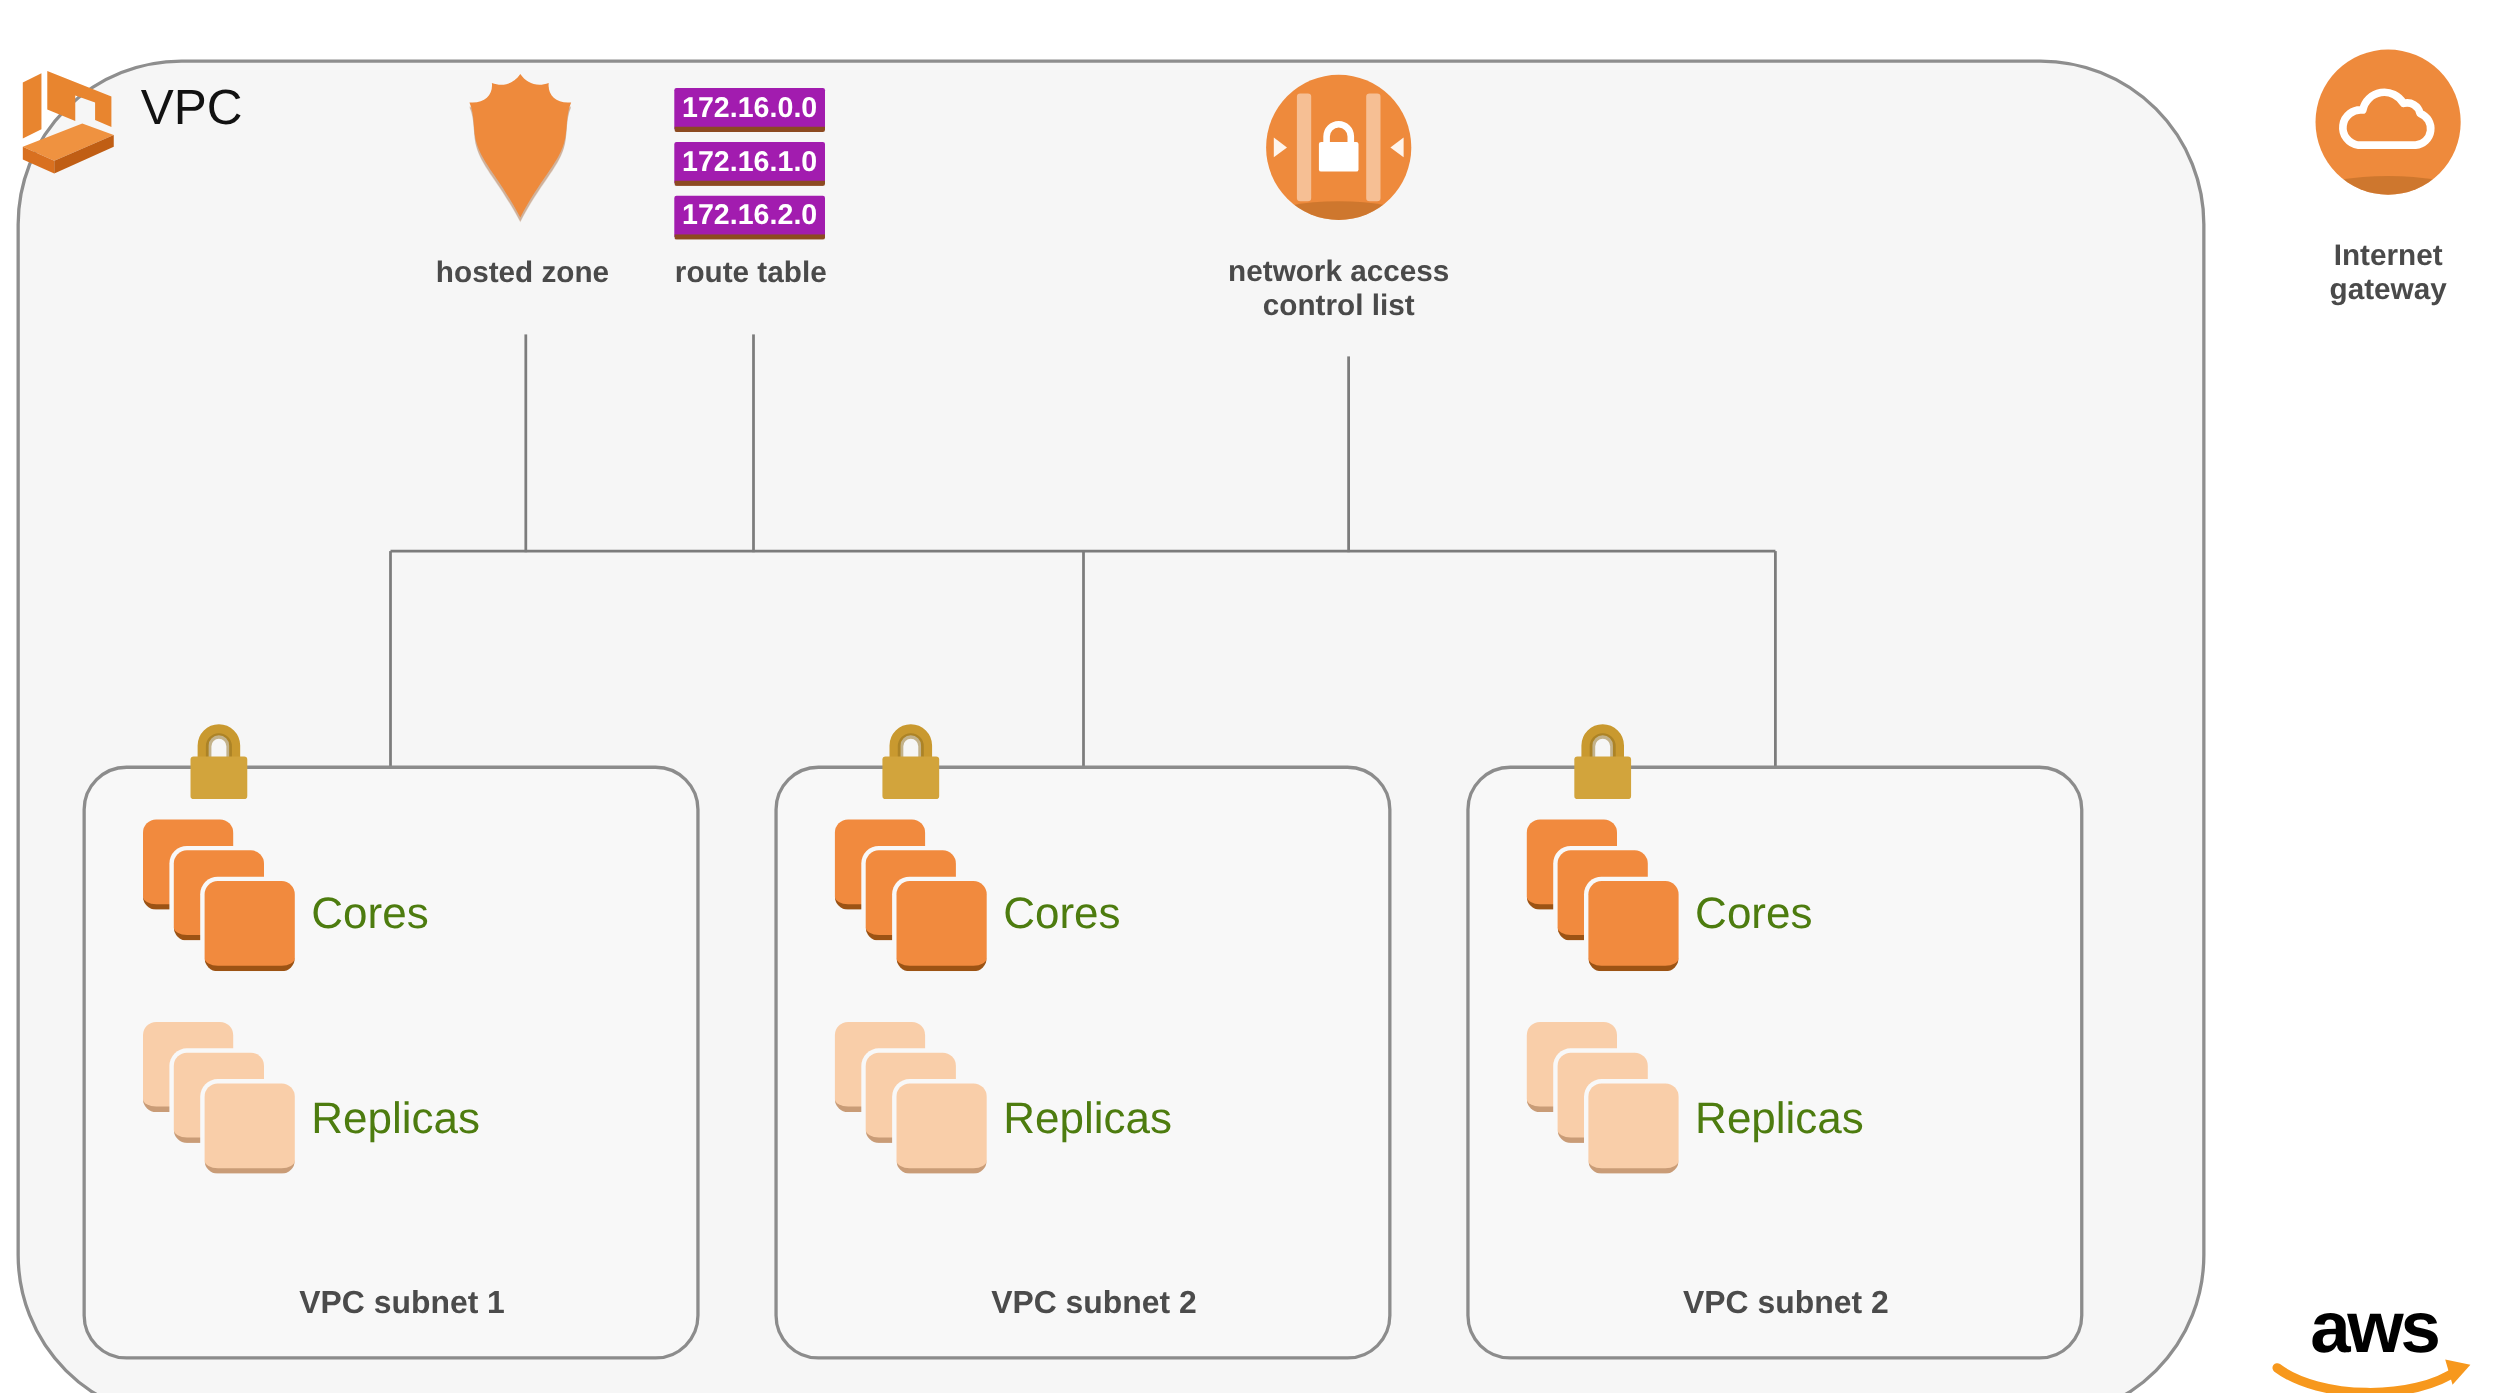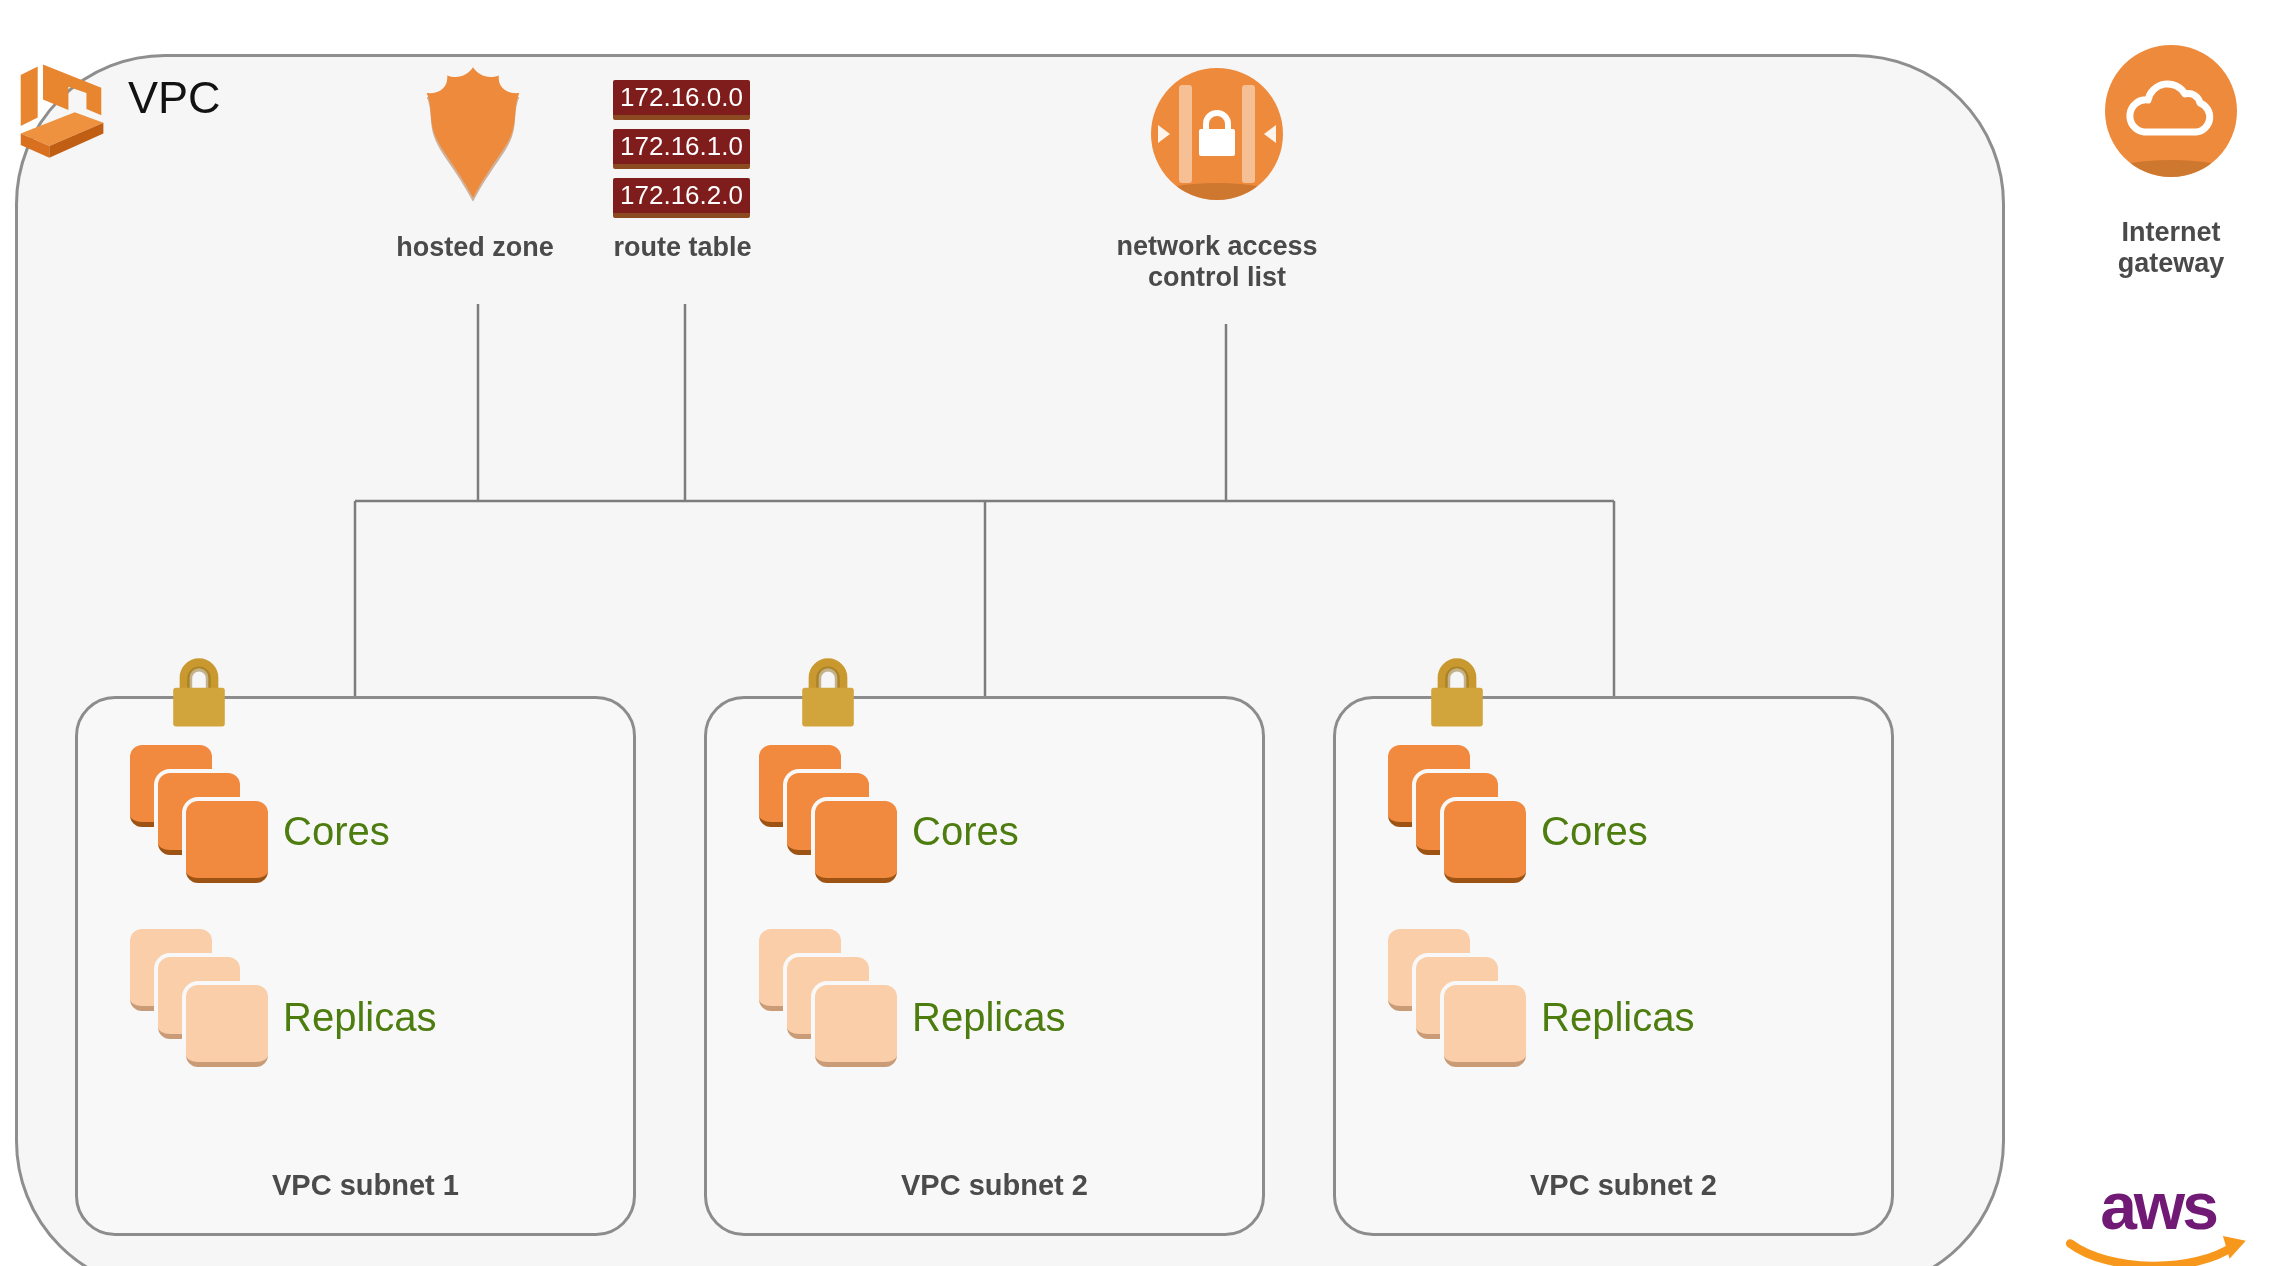--- a/index.html
+++ b/index.html
@@ -26,23 +26,23 @@
   .shield-icon{position:absolute;left:405px;top:26px;width:136px;height:152px;
     filter:drop-shadow(0 4px 0 rgba(150,75,20,.40));}
   .icon-label{position:absolute;font-weight:bold;font-size:27px;line-height:31px;
     color:#4A4A4A;text-align:center;}
   .hosted-zone-label{left:355px;top:196px;width:240px;}
   .route-table-label{left:575px;top:196px;width:215px;}
   .nacl-label{left:1082px;top:195px;width:270px;}
   .igw-label{left:2086px;top:181px;width:170px;}
   .route-bars{position:absolute;left:613px;top:44px;}
   .route-bar{
-    width:137px;height:35px;margin-bottom:9px;background:#7f1d1d;
+    width:137px;height:35px;margin-bottom:9px;background:#a21caf;
     border-bottom:5px solid #8C4A21;border-radius:2px;
-    color:#ffffff;font-weight:normal;font-size:26px;line-height:35px;text-align:center;
+    color:#ffffff;font-weight:bold;font-size:26px;line-height:35px;text-align:center;
   }
   .nacl-icon{position:absolute;left:1150px;top:31px;width:134px;height:134px;}
   .igw-icon{position:absolute;left:2104px;top:8px;width:134px;height:134px;}
   
   .lock-icon{position:absolute;left:85px;top:-50px;width:72px;height:86px;}
   .stack{position:absolute;width:140px;height:140px;}
   .stack .sq{position:absolute;width:82px;height:82px;border-radius:12px;box-sizing:border-box;}
   .stack .sq:nth-child(1){left:0;top:0;}
   .stack .sq:nth-child(2){left:28px;top:28px;}
   .stack .sq:nth-child(3){left:56px;top:56px;}
@@ -52,21 +52,21 @@
   .replicas-stack .sq{background:#F9CEA9;border-bottom:5px solid #C99C77;box-shadow:0 0 0 4px #F8F8F8;}
   .unit-label{position:absolute;left:205px;font-size:40px;color:#4d7c0f;}
   .cores-label{top:110px;}
   .replicas-label{top:296px;}
   .subnet-name{
     position:absolute;left:0;right:0;top:470px;text-align:center;
     font-weight:bold;font-size:29px;color:#4B4B4B;padding-left:20px;
   }
   
   .aws-logo{position:absolute;left:2048px;top:1140px;width:220px;height:122px;text-align:center;}
-  .aws-text{font-size:66px;font-weight:bold;color:#701a75;letter-spacing:-3px;line-height:60px;}
+  .aws-text{font-size:66px;font-weight:bold;color:#000000;letter-spacing:-3px;line-height:60px;}
   .aws-swoosh{width:200px;height:42px;margin-top:-2px;}
 </style>
 </head>
 <body>
 
 <div class="stage">
 
   <div class="vpc-box"></div>
 
   <svg class="connectors" width="2278" height="1266">

